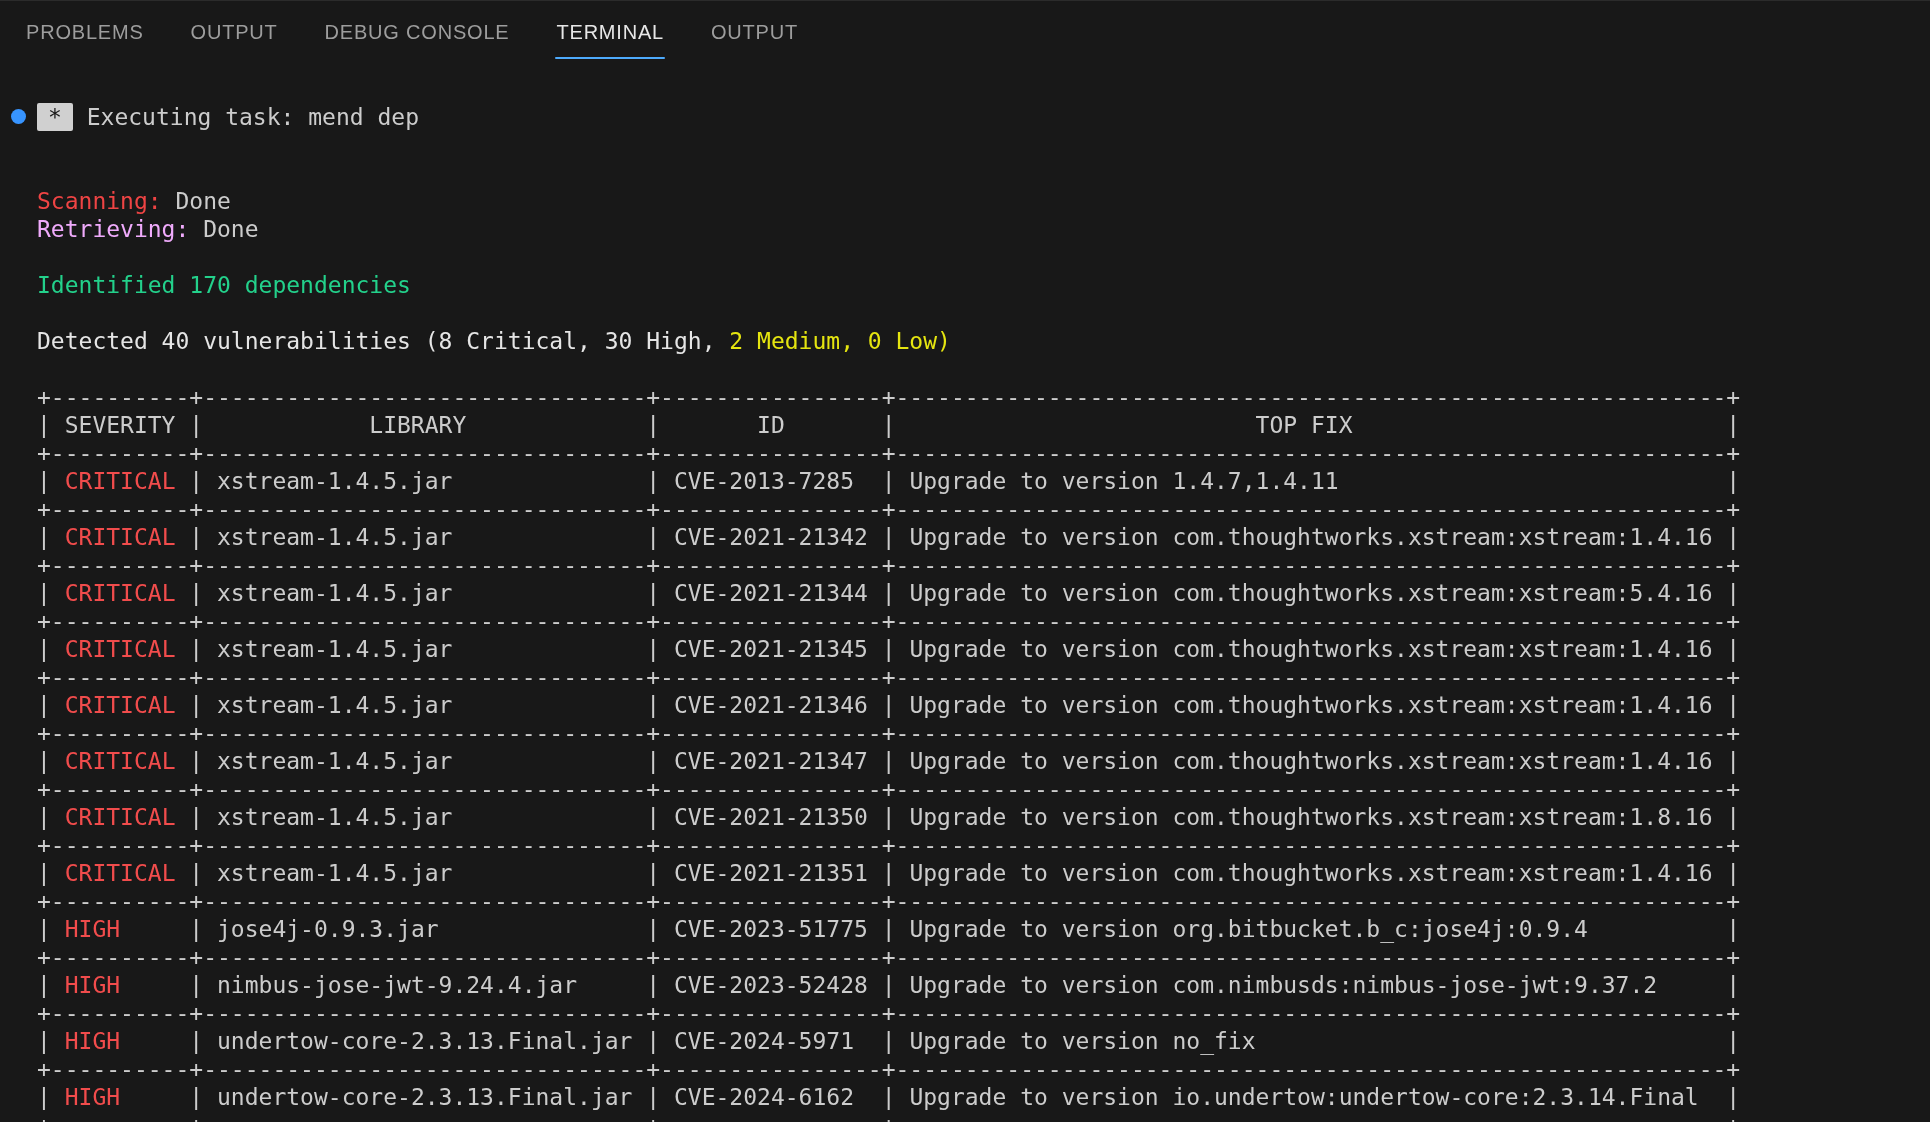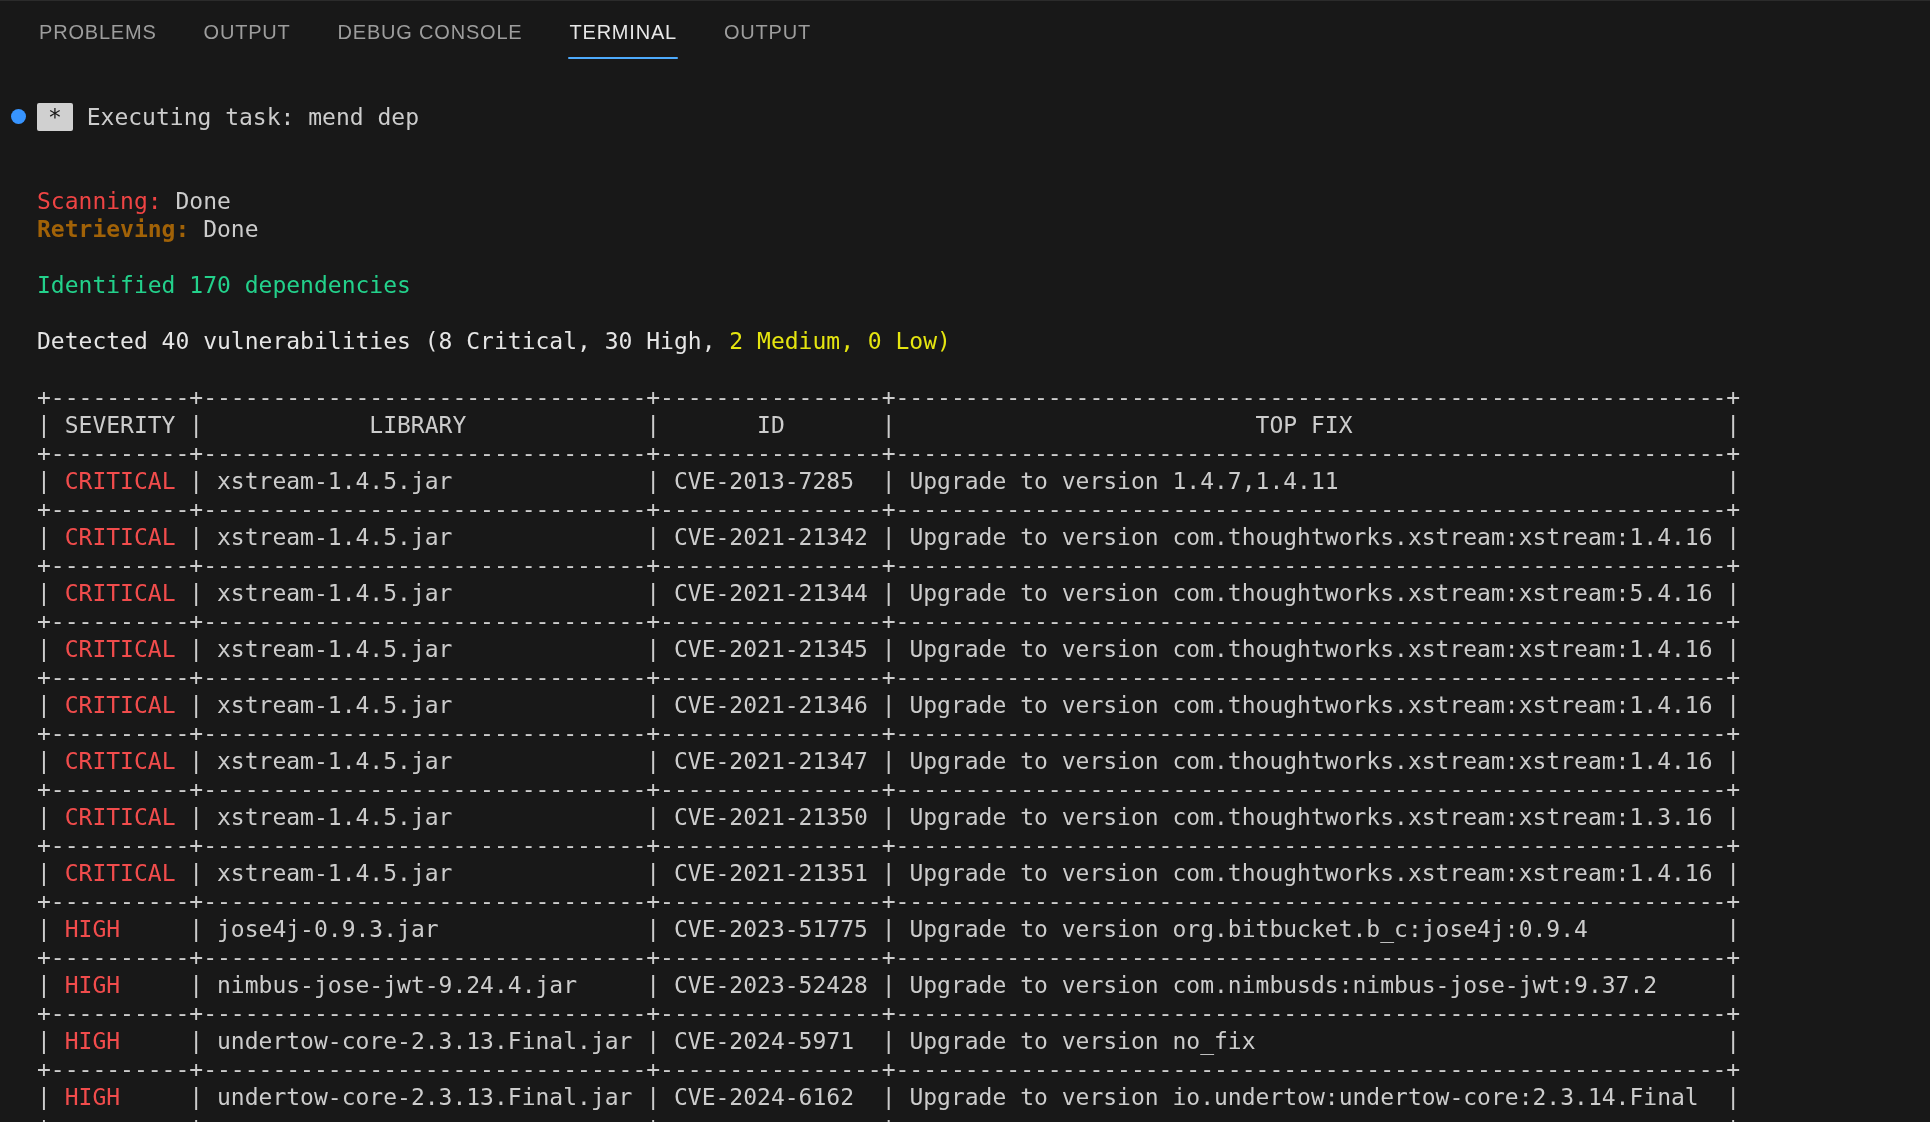--- a/index.html
+++ b/index.html
@@ -9,21 +9,21 @@
     overflow: hidden;
   }
   body { font-family: "DejaVu Sans Mono", monospace; }
 
   
   .panel-tabs {
     height: 64px;
     display: flex;
     align-items: center;
     gap: 47px;
-    padding-left: 39px;
+    padding-left: 26px;
     border-top: 1px solid var(--panel-border, #2b2b2b);
     font-family: "Liberation Sans", sans-serif;
   }
   .tab {
     font-size: 20px;
     letter-spacing: 0.8px;
     color: var(--tab-inactive, #9d9d9d);
     position: relative;
     height: 100%;
     display: flex;
@@ -76,42 +76,42 @@
     <div class="tab">OUTPUT</div>
   </div>
 
 <div class="terminal">
   <span class="cmd-dot"></span>
   <div class="term-output">
       <div class="line"><span class="badge">*</span><span> Executing task: mend dep</span></div>
       <div class="line">&nbsp;</div>
       <div class="line">&nbsp;</div>
       <div class="line"><span style="color: #ef4444; text-align: right;">Scanning:</span><span> Done</span></div>
-      <div class="line"><span style="color: #a16207; font-weight: bold;">Retrieving:</span><span> Done</span></div>
+      <div class="line"><span style="color: #f0abfc;">Retrieving:</span><span> Done</span></div>
       <div class="line">&nbsp;</div>
       <div class="line"><span style="color: rgb(35, 209, 139);">Identified 170 dependencies</span></div>
       <div class="line">&nbsp;</div>
       <div class="line"><span style="color: #e5e5e5;">Detected 40 vulnerabilities (8 Critical, 30 High, </span><span style="color: rgb(229, 229, 16);">2 Medium, 0 Low)</span></div>
       <div class="line">&nbsp;</div>
       <div class="line"><span>+----------+--------------------------------+----------------+------------------------------------------------------------+</span></div>
       <div class="line"><span>| SEVERITY |            LIBRARY             |       ID       |                          TOP FIX                           |</span></div>
       <div class="line"><span>+----------+--------------------------------+----------------+------------------------------------------------------------+</span></div>
       <div class="line"><span>| </span><span style="color: rgb(241, 76, 76);">CRITICAL</span><span> | xstream-1.4.5.jar              | CVE-2013-7285  | Upgrade to version 1.4.7,1.4.11                            |</span></div>
       <div class="line"><span>+----------+--------------------------------+----------------+------------------------------------------------------------+</span></div>
       <div class="line"><span>| </span><span style="color: rgb(241, 76, 76);">CRITICAL</span><span> | xstream-1.4.5.jar              | CVE-2021-21342 | Upgrade to version com.thoughtworks.xstream:xstream:1.4.16 |</span></div>
       <div class="line"><span>+----------+--------------------------------+----------------+------------------------------------------------------------+</span></div>
       <div class="line"><span>| </span><span style="color: rgb(241, 76, 76);">CRITICAL</span><span> | xstream-1.4.5.jar              | CVE-2021-21344 | Upgrade to version com.thoughtworks.xstream:xstream:5.4.16 |</span></div>
       <div class="line"><span>+----------+--------------------------------+----------------+------------------------------------------------------------+</span></div>
       <div class="line"><span>| </span><span style="color: rgb(241, 76, 76);">CRITICAL</span><span> | xstream-1.4.5.jar              | CVE-2021-21345 | Upgrade to version com.thoughtworks.xstream:xstream:1.4.16 |</span></div>
       <div class="line"><span>+----------+--------------------------------+----------------+------------------------------------------------------------+</span></div>
       <div class="line"><span>| </span><span style="color: rgb(241, 76, 76);">CRITICAL</span><span> | xstream-1.4.5.jar              | CVE-2021-21346 | Upgrade to version com.thoughtworks.xstream:xstream:1.4.16 |</span></div>
       <div class="line"><span>+----------+--------------------------------+----------------+------------------------------------------------------------+</span></div>
       <div class="line"><span>| </span><span style="color: rgb(241, 76, 76);">CRITICAL</span><span> | xstream-1.4.5.jar              | CVE-2021-21347 | Upgrade to version com.thoughtworks.xstream:xstream:1.4.16 |</span></div>
       <div class="line"><span>+----------+--------------------------------+----------------+------------------------------------------------------------+</span></div>
-      <div class="line"><span>| </span><span style="color: rgb(241, 76, 76);">CRITICAL</span><span> | xstream-1.4.5.jar              | CVE-2021-21350 | Upgrade to version com.thoughtworks.xstream:xstream:1.3.16 |</span></div>
+      <div class="line"><span>| </span><span style="color: rgb(241, 76, 76);">CRITICAL</span><span> | xstream-1.4.5.jar              | CVE-2021-21350 | Upgrade to version com.thoughtworks.xstream:xstream:1.8.16 |</span></div>
       <div class="line"><span>+----------+--------------------------------+----------------+------------------------------------------------------------+</span></div>
       <div class="line"><span>| </span><span style="color: rgb(241, 76, 76);">CRITICAL</span><span> | xstream-1.4.5.jar              | CVE-2021-21351 | Upgrade to version com.thoughtworks.xstream:xstream:1.4.16 |</span></div>
       <div class="line"><span>+----------+--------------------------------+----------------+------------------------------------------------------------+</span></div>
       <div class="line"><span>| </span><span style="color: rgb(241, 76, 76);">HIGH    </span><span> | jose4j-0.9.3.jar               | CVE-2023-51775 | Upgrade to version org.bitbucket.b_c:jose4j:0.9.4          |</span></div>
       <div class="line"><span>+----------+--------------------------------+----------------+------------------------------------------------------------+</span></div>
       <div class="line"><span>| </span><span style="color: rgb(241, 76, 76);">HIGH    </span><span> | nimbus-jose-jwt-9.24.4.jar     | CVE-2023-52428 | Upgrade to version com.nimbusds:nimbus-jose-jwt:9.37.2     |</span></div>
       <div class="line"><span>+----------+--------------------------------+----------------+------------------------------------------------------------+</span></div>
       <div class="line"><span>| </span><span style="color: rgb(241, 76, 76);">HIGH    </span><span> | undertow-core-2.3.13.Final.jar | CVE-2024-5971  | Upgrade to version no_fix                                  |</span></div>
       <div class="line"><span>+----------+--------------------------------+----------------+------------------------------------------------------------+</span></div>
       <div class="line"><span>| </span><span style="color: rgb(241, 76, 76);">HIGH    </span><span> | undertow-core-2.3.13.Final.jar | CVE-2024-6162  | Upgrade to version io.undertow:undertow-core:2.3.14.Final  |</span></div>

